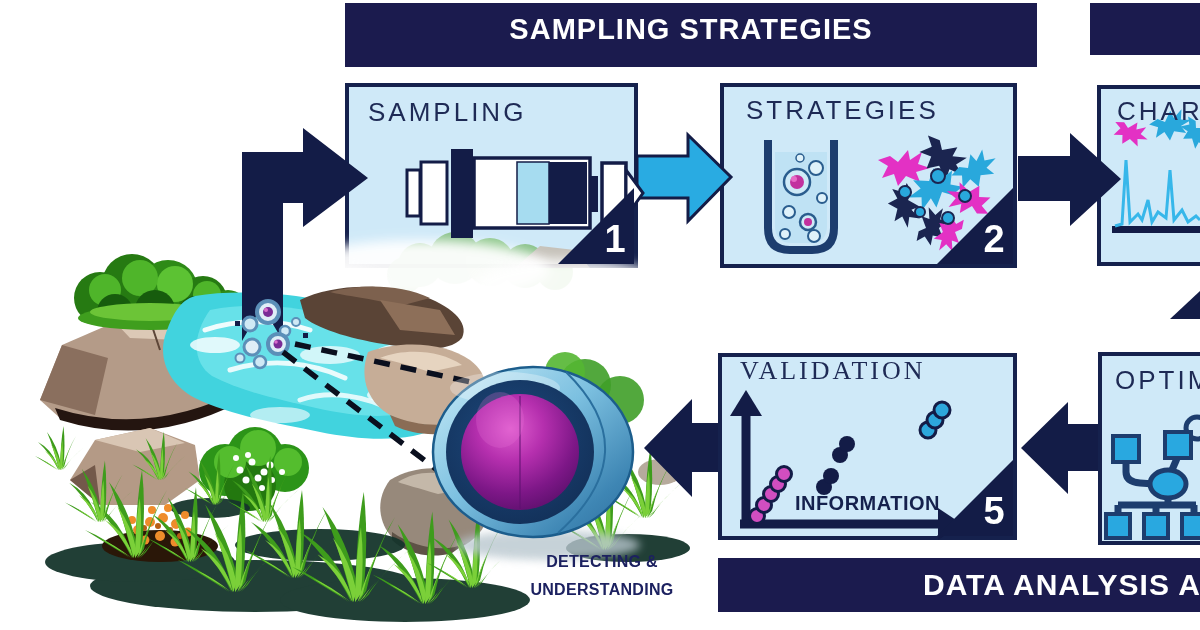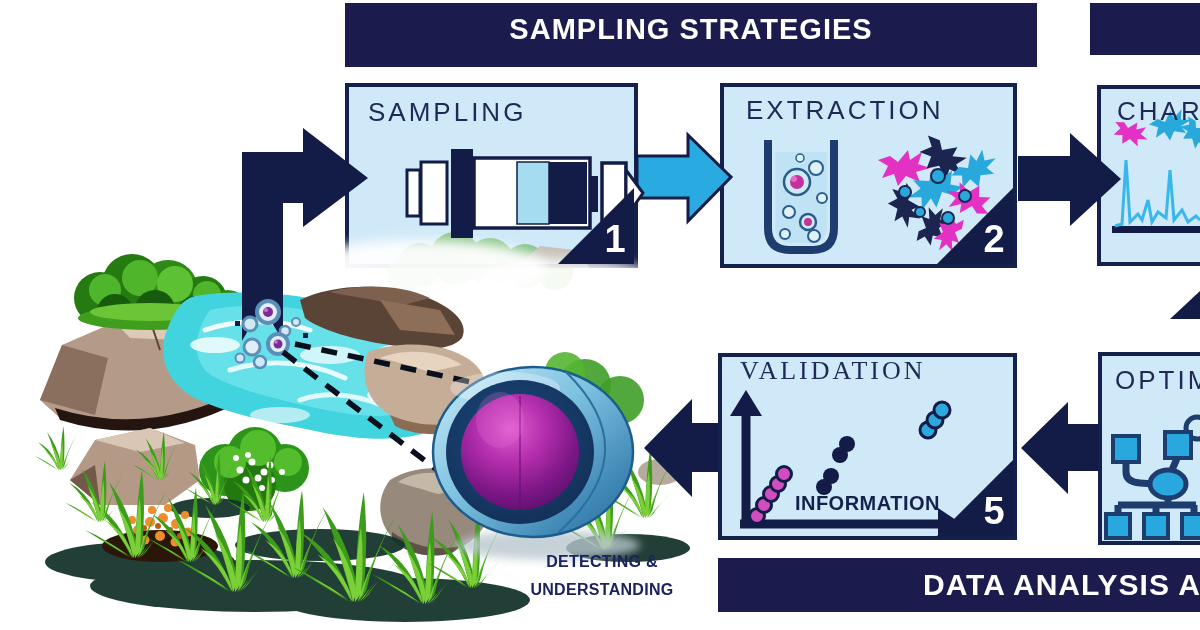--- a/index.html
+++ b/index.html
@@ -360,21 +360,21 @@
     </g>
     <g fill="#2da7dc" stroke="#131c47" stroke-width="3">
       <circle cx="928" cy="430" r="8"></circle>
         <circle cx="935" cy="420" r="8"></circle>
         <circle cx="942" cy="410" r="8"></circle>
     </g>
   </g>
 </svg>
 
 <div class="box-title" style="left:368px;top:97px;">SAMPLING</div>
-<div class="box-title" style="left:746px;top:95px;">EXTRACTION</div>
+<div class="box-title" style="left:746px;top:95px;">STRATEGIES</div>
 <div class="box-title" style="left:1117px;top:96px;">CHARA</div>
 <div class="box-title" style="left:1115px;top:365px;">OPTIM</div>
 <div class="box-title" style="left:740px;top:356px;font-family:Liberation Serif, serif;">VALIDATION</div>
 
 <div class="badge" style="left:558px;top:188px;"></div>
 <div class="badge-num" style="left:598px;top:218px;">1</div>
 <div class="badge" style="left:937px;top:188px;"></div>
 <div class="badge-num" style="left:977px;top:218px;">2</div>
 <div class="badge" style="left:937px;top:460px;"></div>
 <div class="badge-num" style="left:977px;top:490px;">5</div>

